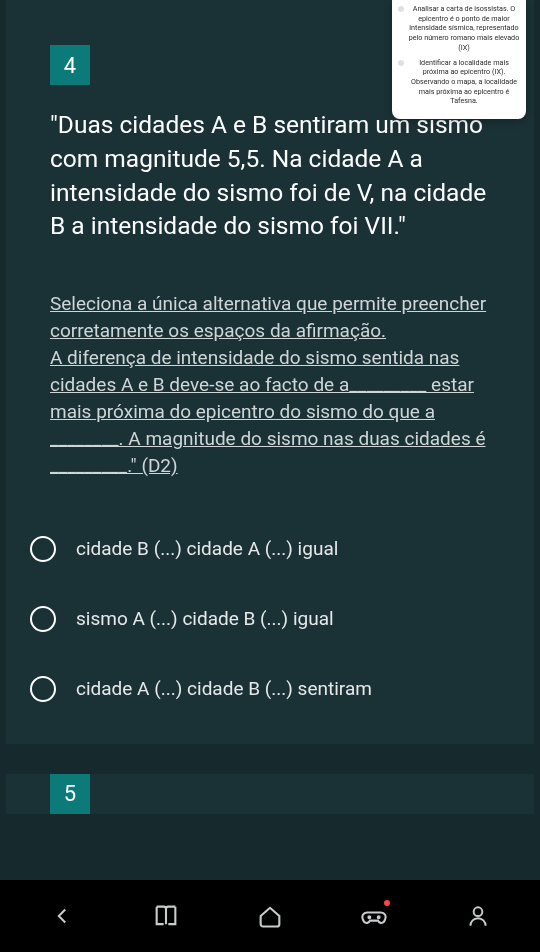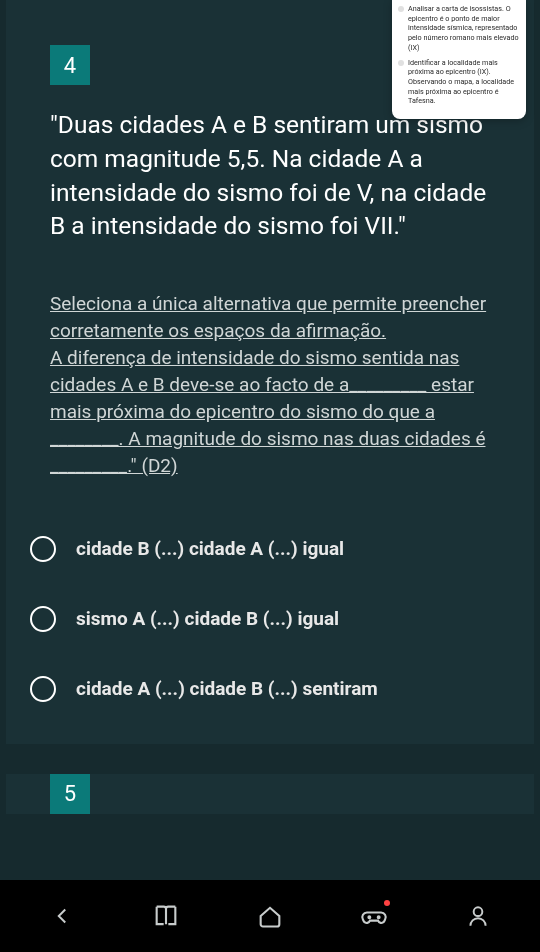--- a/index.html
+++ b/index.html
@@ -8,28 +8,28 @@
 
   .content { position: absolute; top: 0; left: 0; right: 0; bottom: 72px; overflow: hidden; }
 
   .card { background: rgba(30,55,60,0.6); margin: 0 6px; padding: 0 0 20px 0; position: relative; }
   .qnum { position: absolute; top: 45px; left: 44px; width: 40px; height: 40px; background: #0b7a79; color: #fff; font-size: 22px; display: flex; align-items: center; justify-content: center; }
   .qtitle { padding: 108px 36px 0 44px; font-size: 24.5px; line-height: 1.38; color: #fff; font-weight: 400; }
   .points { padding: 6px 36px 0 44px; font-size: 24px; color: #3fbdbb; }
   .instr { padding: 48px 36px 0 44px; font-size: 19px; line-height: 1.42; color: #d0d6d6; text-decoration: underline; }
 
   .options { padding: 34px 20px 0 24px; }
-  .opt { display: flex; align-items: center; gap: 20px; padding: 22px 0; font-weight: bold; }
+  .opt { display: flex; align-items: center; gap: 20px; padding: 22px 0; }
   .radio { width: 26px; height: 26px; border-radius: 50%; border: 2.5px solid #fff; flex-shrink: 0; background: transparent; }
   .opt-label { font-size: 19px; color: #e8e8e8; }
 
   .next-card { background: rgba(30,55,60,0.6); margin: 30px 6px 0 6px; position: relative; height: 40px; }
   .next-qnum { position: absolute; top: 0; left: 44px; width: 40px; height: 40px; background: #0b7a79; color: #fff; font-size: 22px; display: flex; align-items: center; justify-content: center; }
 
-  .info-popup { position: absolute; top: 0; right: 14px; width: 134px; background: #fff; color: #2a2a2a; font-size: 7.2px; line-height: 1.35; border-radius: 0 0 8px 8px; padding: 4px 6px 8px 6px; box-shadow: 0 2px 8px rgba(0,0,0,0.25); }
+  .info-popup { position: absolute; top: 0; right: 14px; width: 134px; background: #fff; color: #2a2a2a; font-size: 7.2px; line-height: 1.35; border-radius: 0 0 8px 8px; padding: 4px 6px 8px 6px; box-shadow: 0 2px 8px rgba(0,0,0,0.25); text-align: center; }
   .info-popup .bullet { display: flex; gap: 4px; margin-bottom: 5px; }
   .info-popup .dot { width: 6px; height: 6px; border-radius: 50%; background: #e0e0e0; flex-shrink: 0; margin-top: 2px; }
 
   .navbar { position: absolute; bottom: 0; left: 0; right: 0; height: 72px; background: #000; display: flex; align-items: center; justify-content: space-around; padding: 0 10px; }
   .nav-btn { width: 44px; height: 44px; display: flex; align-items: center; justify-content: center; position: relative; }
   .nav-btn svg { stroke: #c8cccc; fill: none; stroke-width: 1.8; }
   .red-dot { position: absolute; top: 6px; right: 6px; width: 6px; height: 6px; border-radius: 50%; background: #ff4242; }
 </style>
 </head>
 <body>

